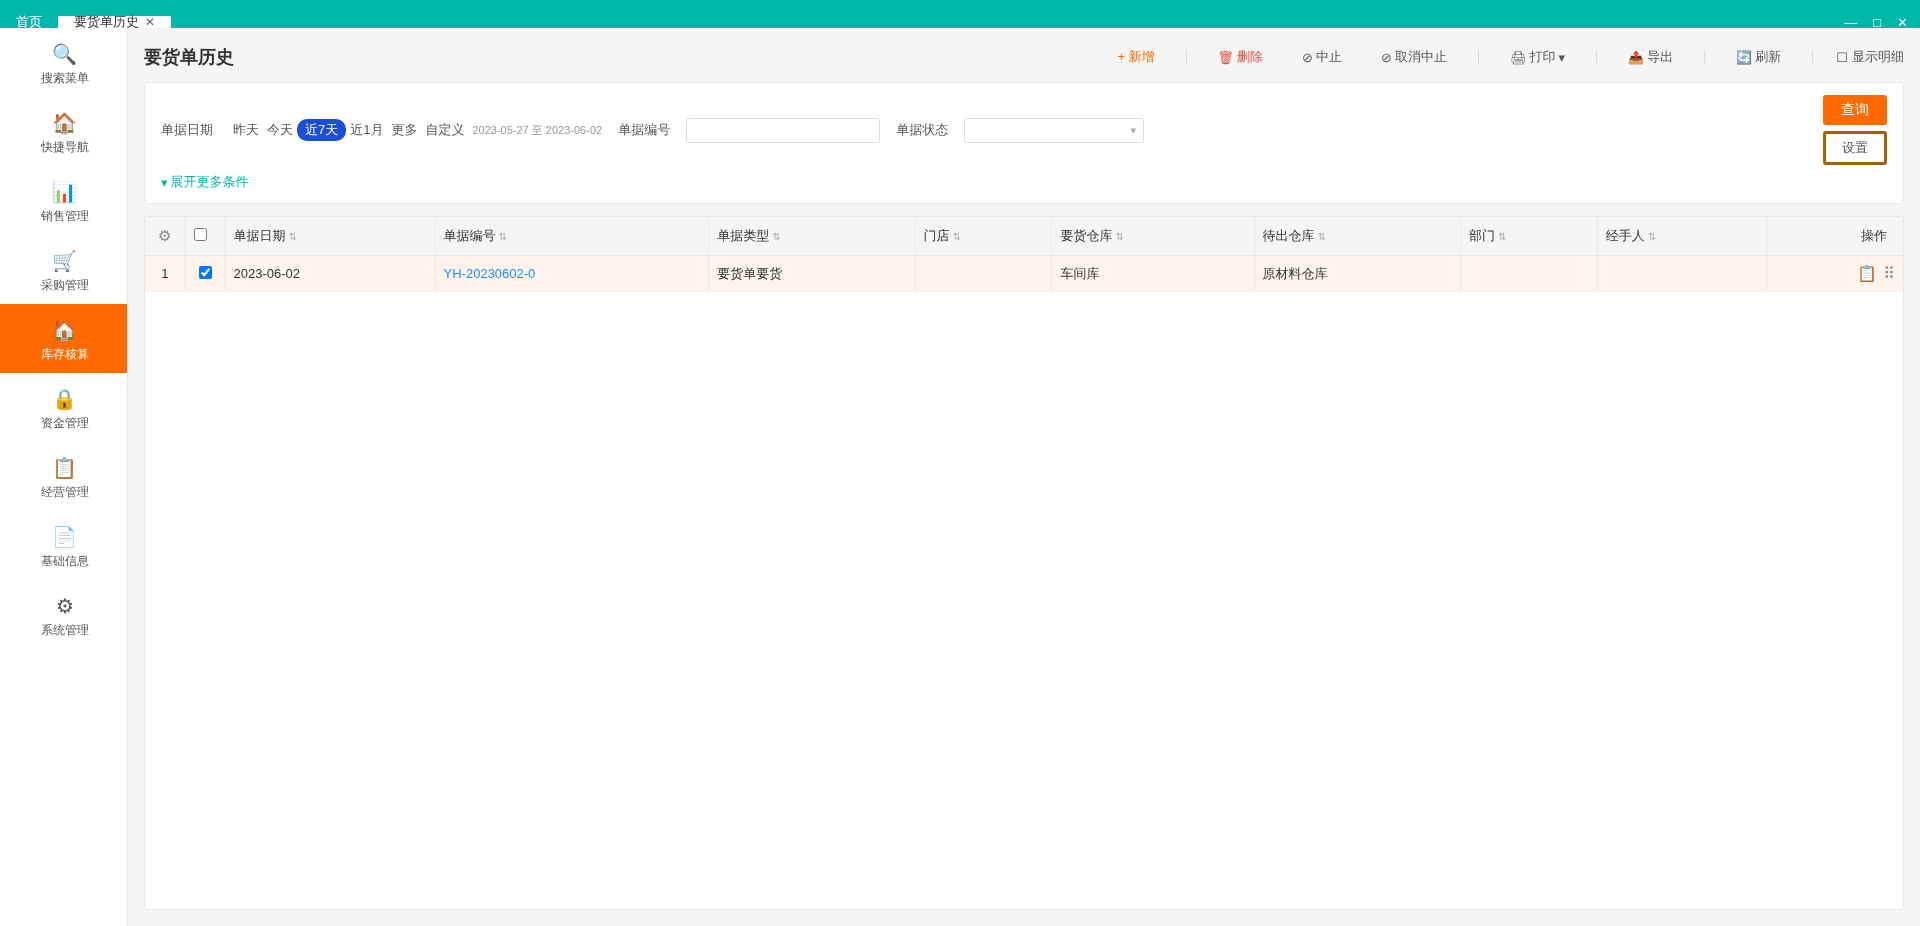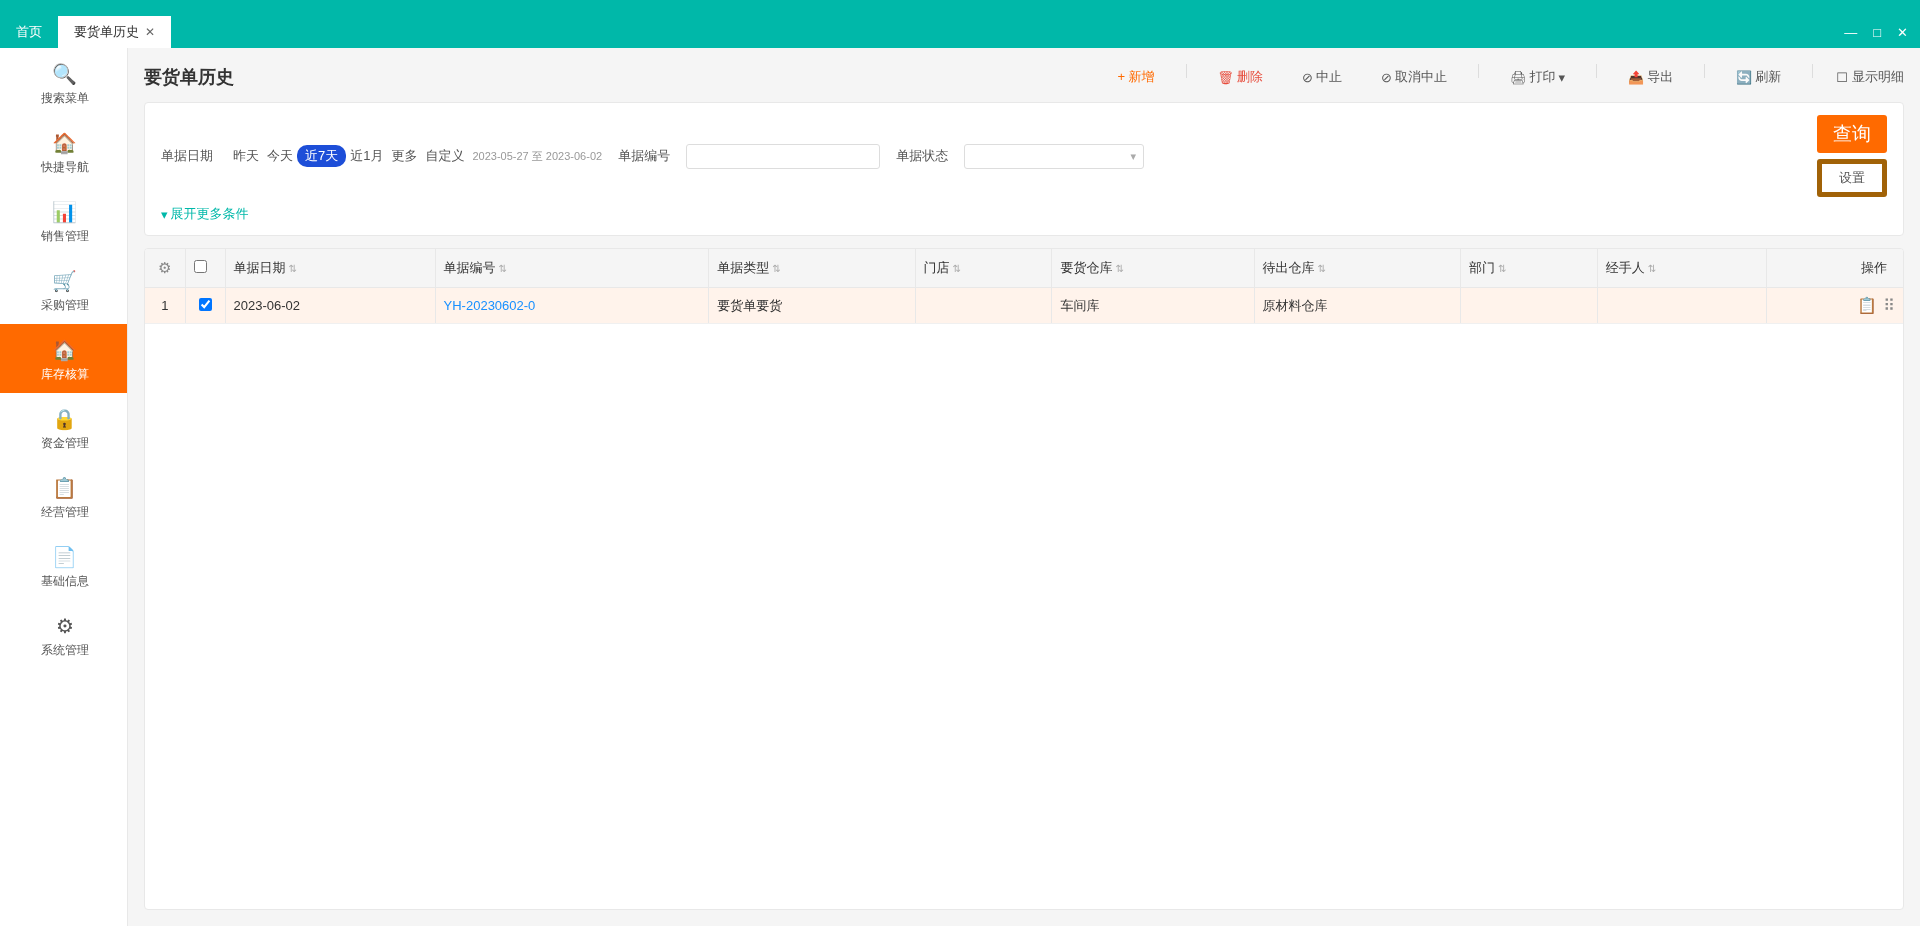--- a/index.html
+++ b/index.html
@@ -1,20 +1,20 @@
 <!DOCTYPE html>
 <html><head>
   <meta charset="utf-8">
   <style>
     * { box-sizing: border-box; margin: 0; padding: 0; }
     body { font-family: 'Microsoft YaHei', Arial, sans-serif; font-size: 13px; background: #f5f5f5; overflow: hidden; height: 926px; display: flex; flex-direction: column; }
 
     
     .top-bar {
-      height: 48px;
+      height: 28px;
       background: #00b8a9;
       display: flex;
       align-items: center;
       padding: 16px 0 0 0;
       flex-shrink: 0;
     }
     .top-bar-tabs {
       display: flex;
       align-items: stretch;
       height: 100%;
@@ -104,20 +104,21 @@
       margin-bottom: 12px;
     }
     .page-title {
       font-size: 18px;
       font-weight: bold;
       color: #333;
     }
     .toolbar {
       margin-left: auto;
       display: flex;
+      align-items: center;
       gap: 23px;
     }
     .toolbar-btn {
       display: flex;
       align-items: center;
       gap: 3px;
       font-size: 13px;
       color: #555;
       cursor: pointer;
       padding: 4px 8px;
@@ -126,26 +127,26 @@
     }
     .toolbar-btn.orange { color: #ff6a00; }
     .toolbar-btn.red { color: #e74c3c; }
     .btn-primary {
       background: #ff6a00;
       color: #fff;
       border: none;
       padding: 6px 16px;
       border-radius: 3px;
       cursor: pointer;
-      font-size: 19px;
+      font-size: 14px;
     }
     .btn-secondary {
       background: #fff;
       color: #555;
-      border: 5px solid #a16207;
+      border: 3px solid #a16207;
       padding: 5px 16px;
       border-radius: 3px;
       cursor: pointer;
       font-size: 13px;
     }
     .display-detail-btn {
       display: flex;
       align-items: center;
       gap: 4px;
       font-size: 13px;

